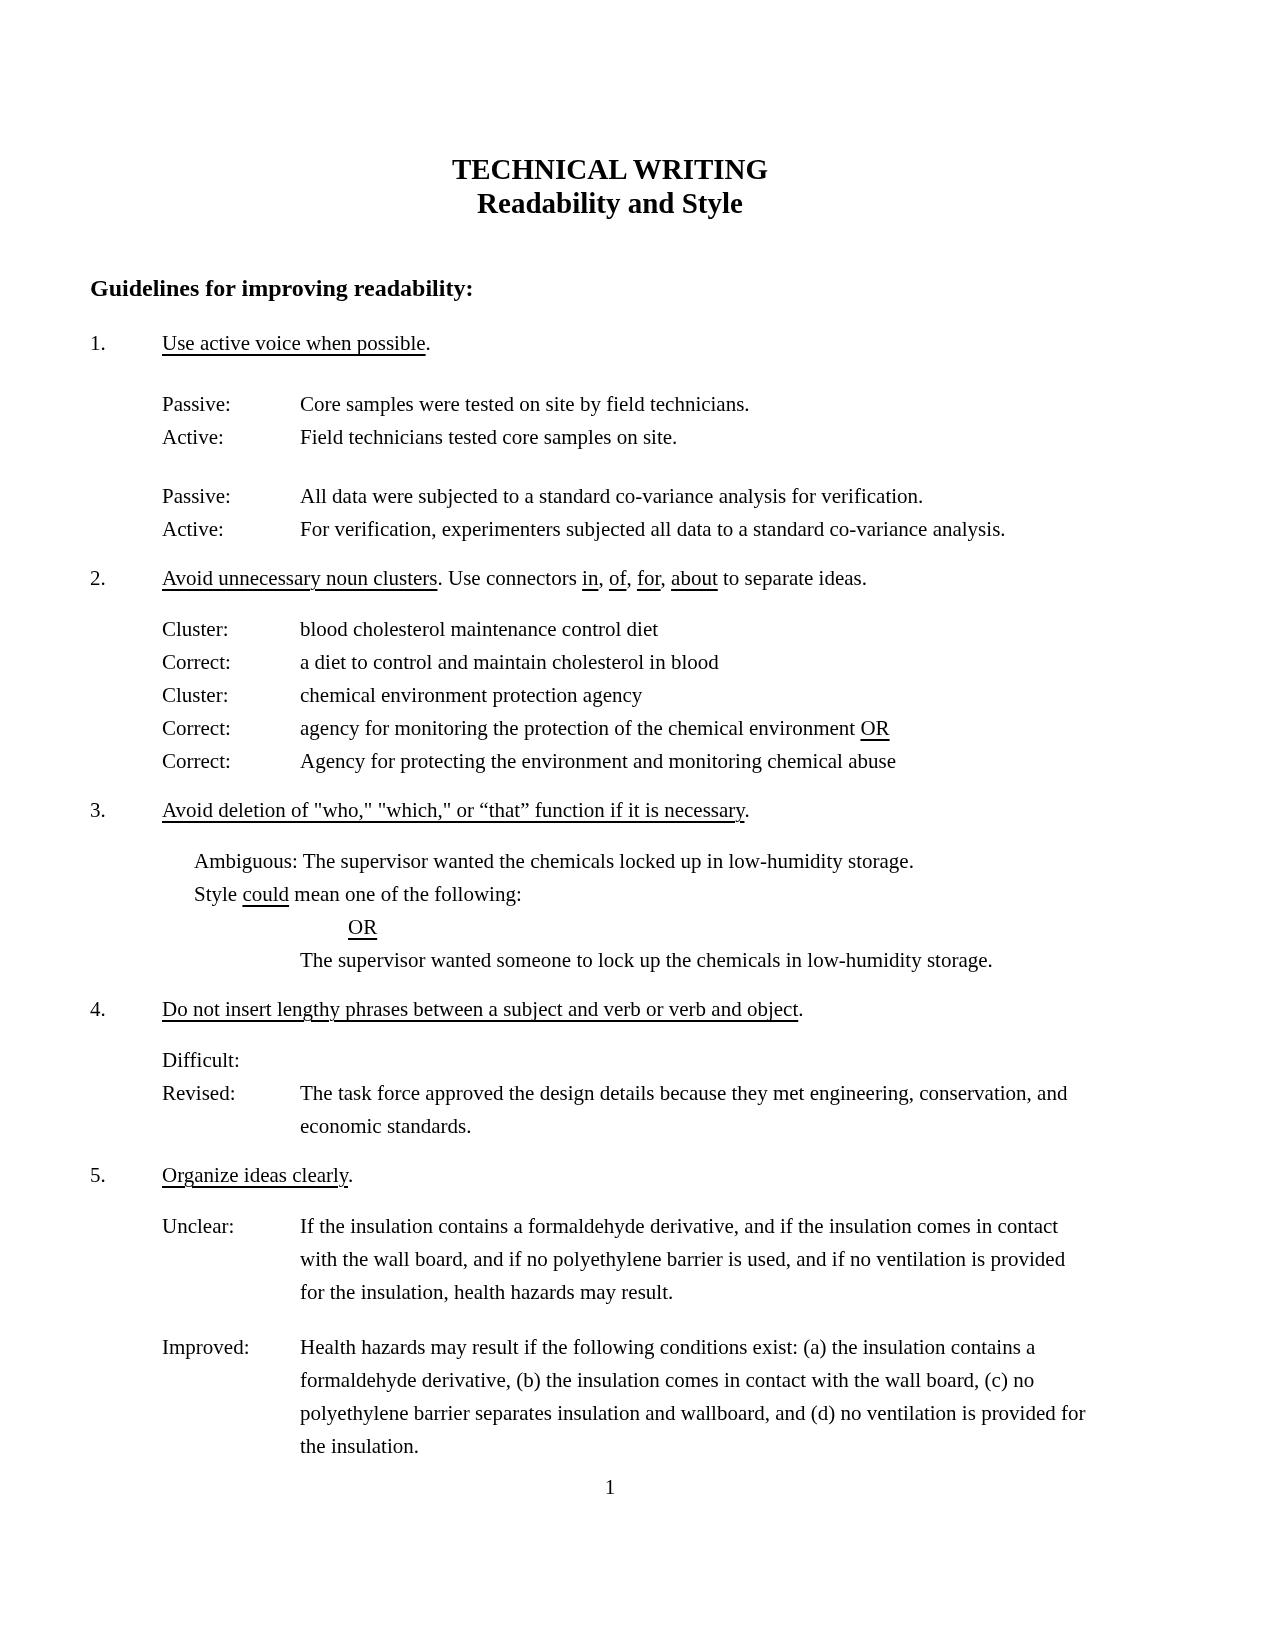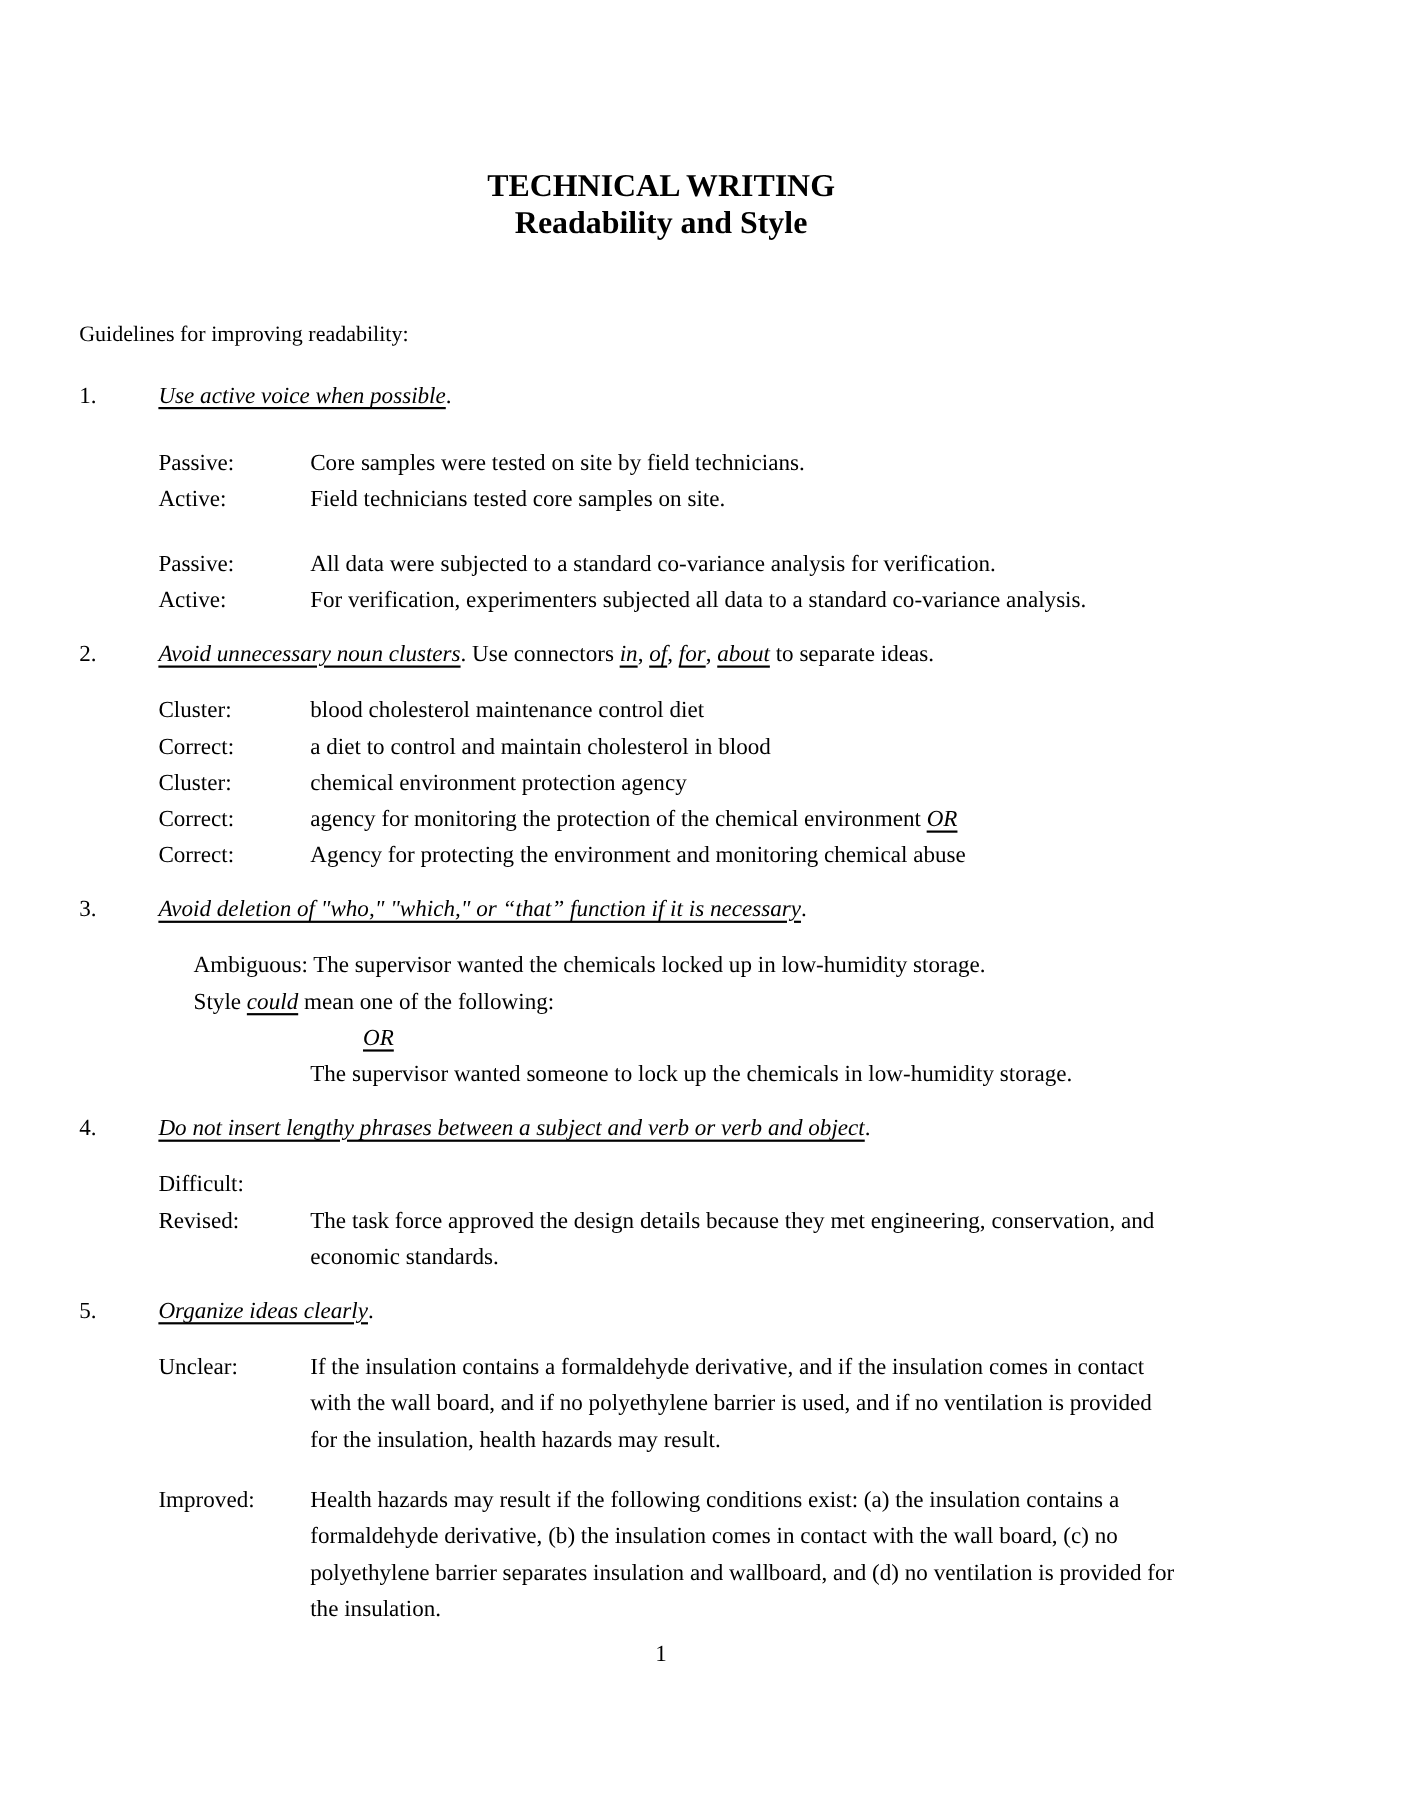--- a/index.html
+++ b/index.html
@@ -13,32 +13,32 @@
     overflow: hidden;
     color: #000000;
     font-family: "Liberation Serif", "DejaVu Serif", serif;
     font-size: 21px;
     line-height: 33px;
   }
   .page {
     box-sizing: border-box;
     width: 1275px;
     height: 1172px;
-    padding: 152px 145px 0 72px;
+    padding: 152px 145px 0 90px;
   }
   .doc-title {
     text-align: center;
     font-weight: bold;
     font-size: 29px;
     line-height: 34px;
   }
   .intro-heading {
-    margin-top: 68px;
-    font-weight: normal;
-    font-size: 20px;
+    margin-top: 52px;
+    font-weight: bold;
+    font-size: 24px;
   }
   .section { margin-top: 16px; }
   .section.first { margin-top: 22px; }
   .sec-head {
     display: flex;
     white-space: nowrap;
   }
   .sec-num {
     flex: none;
     width: 72px;
@@ -58,21 +58,20 @@
   .row-text { width: 790px; }
   .nowrap .row-text, .line.nowrap { white-space: nowrap; }
   .lines { margin-top: 18px; }
   .line { margin-left: 104px; }
   .line.ind1 { margin-left: 210px; }
   .line.ind2 { margin-left: 258px; }
   .u {
     text-decoration: underline;
     text-decoration-thickness: 2px;
     text-underline-offset: 4px;
-    font-style: italic;
   }
   .page-number {
     margin-top: 8px;
     text-align: center;
   }
 </style>
 </head>
 <body>
 
 <div class="page">

